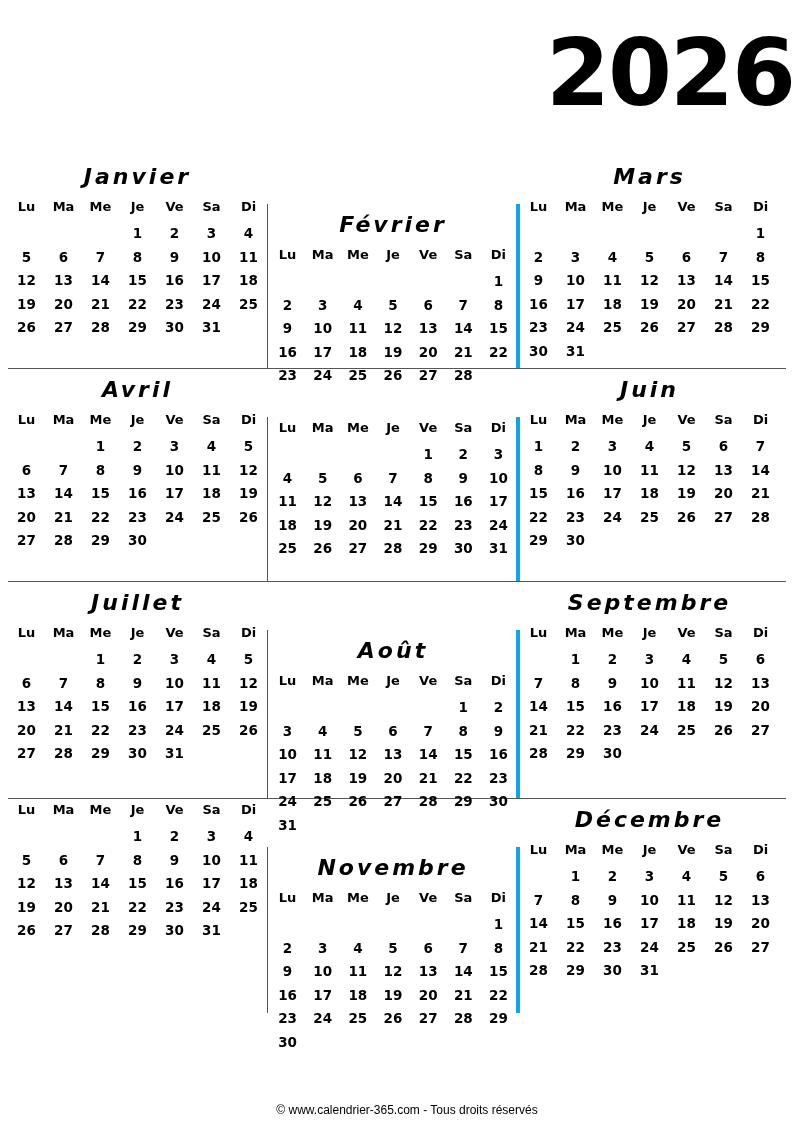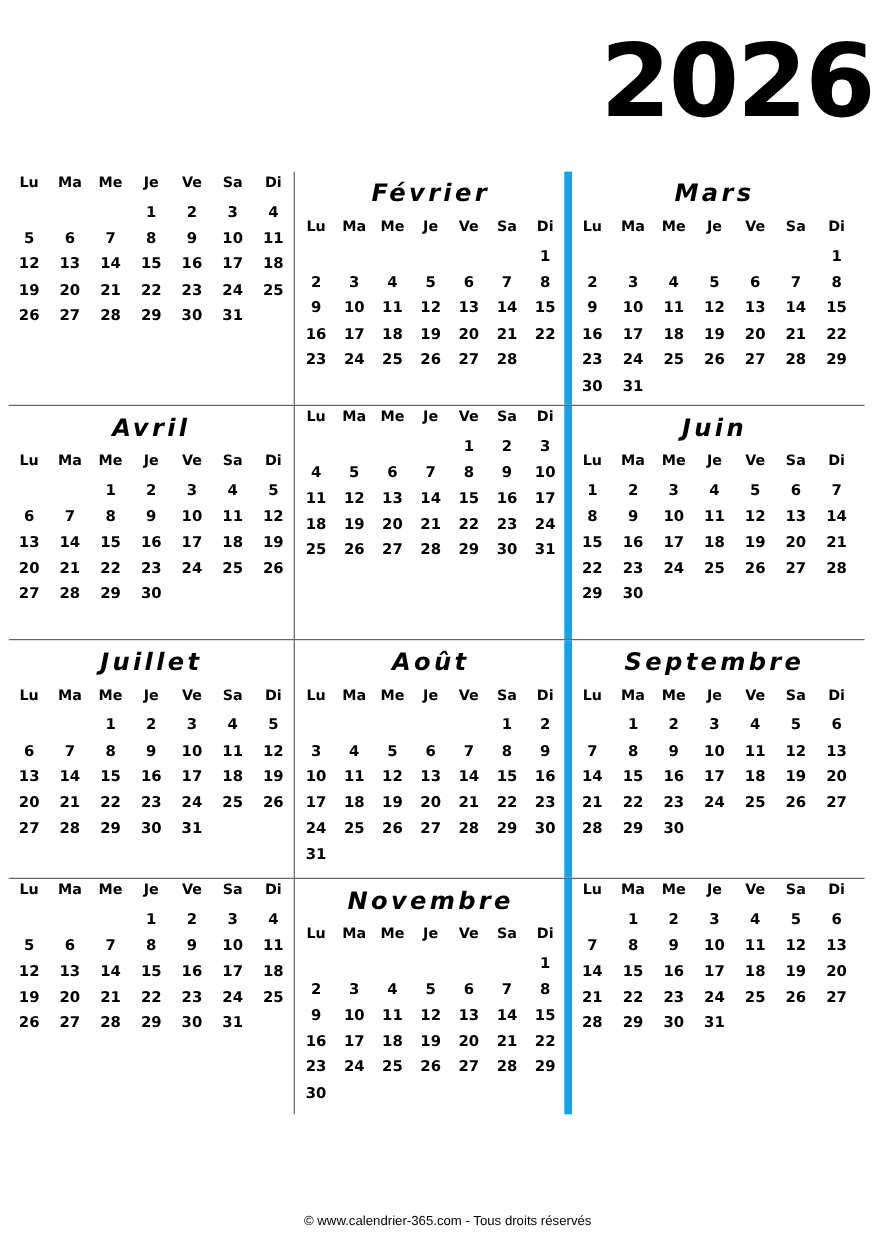--- a/index.html
+++ b/index.html
@@ -2,35 +2,36 @@
 <html><head>
 <meta charset="utf-8">
 <style>
   html, body { margin: 0; padding: 0; background: #ffffff; }
   body { width: 794px; height: 1123px; position: relative; overflow: hidden; font-family: "DejaVu Sans", sans-serif; color: #000; }
   .year { position: absolute; top: 18px; left: 0; width: 794px; text-align: right; font-family: "DejaVu Sans", sans-serif; font-weight: bold; font-size: 92px; line-height: 112px; letter-spacing: -2px; }
   .grid { position: absolute; top: 156px; left: 8px; width: 778px; }
   .quarter-row { display: flex; position: relative; }
   .quarter-row.with-bottom { border-bottom: 1px solid #555; }
   .month { width: 259px; position: relative; box-sizing: border-box; }
-  .month.mid { border-left: 1px solid #555; border-right: 7px solid #0ea5e9; width: 253px; padding: 0 0 0 2px; }
+  .month.mid { border-left: 1px solid #555; border-right: 4px solid #0ea5e9; width: 253px; padding: 0 0 0 2px; margin-top: 48px; }
   .month-name { text-align: center; font-weight: bold; font-style: italic; font-size: 22px; letter-spacing: 3px; height: 40px; line-height: 42px; }
   .days { display: grid; grid-template-columns: repeat(7, 1fr); font-weight: bold; font-size: 13.5px; }
   .days div { text-align: center; height: 23.5px; line-height: 23.5px; }
   .days .hd { height: 26px; line-height: 22px; font-size: 13px; }
   .footer { position: absolute; top: 1103px; left: 0; width: 794px; text-align: center; font-size: 12px; font-family: "Liberation Sans", sans-serif; padding-left: 10px; }
 </style>
 </head>
 <body>
 
 <div class="year">2026</div>
 
 <div class="grid" id="grid">
     <div class="quarter-row with-bottom" style="height: 212px;">
       <div class="month">
+        <div class="month-name">Janvier</div>
         <div class="days">
           <div class="hd">Lu</div>
           <div class="hd">Ma</div>
           <div class="hd">Me</div>
           <div class="hd">Je</div>
           <div class="hd">Ve</div>
           <div class="hd">Sa</div>
           <div class="hd">Di</div>
           <div></div>
           <div></div>
@@ -524,20 +525,21 @@
           <div>24</div>
           <div>25</div>
           <div>26</div>
           <div>27</div>
           <div>28</div>
           <div>29</div>
           <div>30</div>
         </div>
       </div>
       <div class="month">
+        <div class="month-name">Décembre</div>
         <div class="days">
           <div class="hd">Lu</div>
           <div class="hd">Ma</div>
           <div class="hd">Me</div>
           <div class="hd">Je</div>
           <div class="hd">Ve</div>
           <div class="hd">Sa</div>
           <div class="hd">Di</div>
           <div></div>
           <div>1</div>

